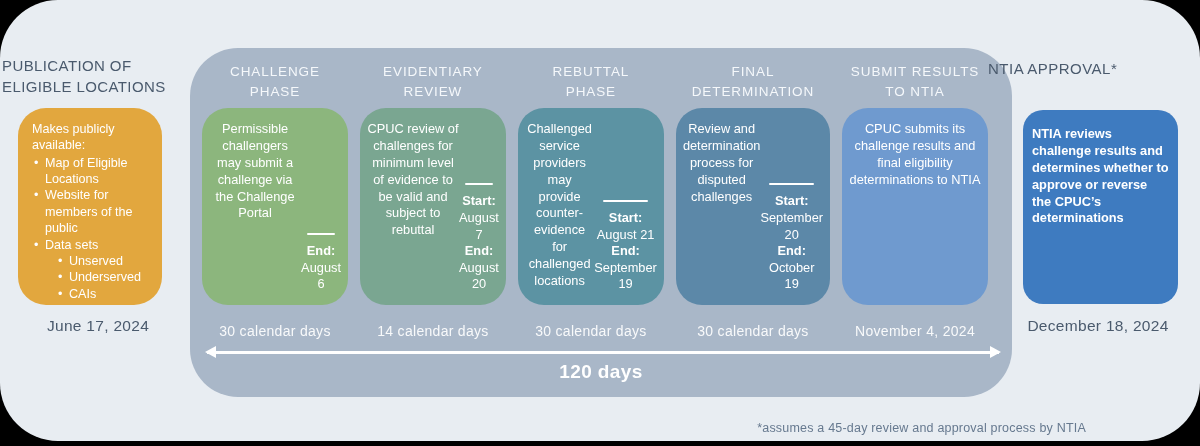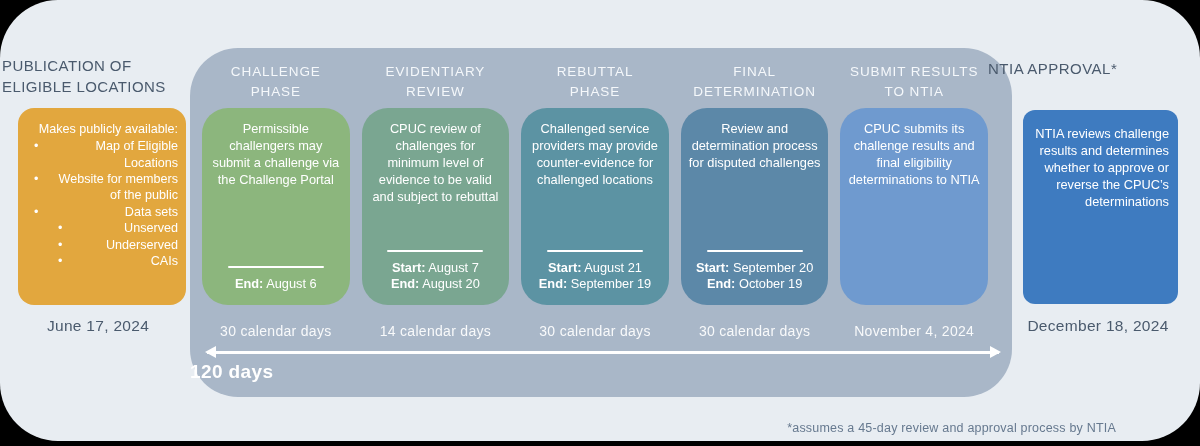--- a/index.html
+++ b/index.html
@@ -7,23 +7,23 @@
   .canvas { position:relative; width:1200px; height:446px; background:#000; overflow:hidden; }
   .page-bg { position:absolute; left:0; top:0; width:1200px; height:441px; border-radius:58px; }
 
   
   .pub-header {
     position:absolute; left:2px; top:56px; width:190px;
     text-align:left; color:#4A5A6D; font-size:15px; line-height:1.38;
     letter-spacing:0.4px; white-space:pre-line; font-weight:500;
   }
   .pub-box {
-    position:absolute; left:18px; top:108px; width:168px; height:197px;
-    border-radius:16px; box-sizing:border-box; padding:13px 8px 8px 14px;
-    color:#fff; font-size:12.6px; line-height:1.3;text-align:right;
+    position:absolute; left:18px; top:108px; width:144px; height:197px;
+    border-radius:28px; box-sizing:border-box; padding:13px 8px 8px 14px;
+    color:#fff; font-size:12.6px; line-height:1.3;
   }
   .pub-intro { margin-bottom:1px; }
   .pub-list { list-style:none; margin:0; padding:0 0 0 2px; }
   .pub-list li { position:relative; padding-left:11px; }
   .pub-list li::before { content:"\2022"; position:absolute; left:0; }
   .pub-list.sub { padding-left:26px; }
   .pub-date {
     position:absolute; left:0; top:317px; width:196px; text-align:center;
     color:#4A5A6D; font-size:15.5px; letter-spacing:0.3px;
   }
@@ -39,61 +39,61 @@
   }
   .col { text-align:center; }
   .ph-header {
     height:44px; display:flex; align-items:center; justify-content:center;
     color:#F5F8FB; font-size:13.5px; letter-spacing:0.9px; line-height:1.45;
     white-space:pre-line; margin-bottom:4px;
   }
   .ph-box {
     height:197px; border-radius:26px; box-sizing:border-box;
     padding:13px 7px 12px; color:#fff; font-size:12.8px; line-height:1.32;
-    display:flex; flex-direction:column;
+    display:flex; 
   }
   .ph-dates { margin-top:auto; }
   .divider { height:2px; width:72%; margin:0 auto 8px; background:#fff; border-radius:1px; }
   .date-line { font-size:12.8px; line-height:1.3; }
   .b { font-weight:bold; }
   .ph-below { margin-top:18px; color:rgba(255,255,255,0.92); font-size:14px; letter-spacing:0.3px; }
 
   .arrow { position:absolute; left:17px; right:13px; top:303px; height:3px; background:#fff; }
   .arrow::before {
     content:""; position:absolute; left:-2px; top:-5px; width:0; height:0;
     border-top:6.5px solid transparent; border-bottom:6.5px solid transparent;
     border-right:11px solid #fff;
   }
   .arrow::after {
     content:""; position:absolute; right:-2px; top:-5px; width:0; height:0;
     border-top:6.5px solid transparent; border-bottom:6.5px solid transparent;
     border-left:11px solid #fff;
   }
   .arrow-label {
-    position:absolute; left:0; top:313px; width:100%; text-align:left;
+    position:absolute; left:0; top:313px; width:100%; text-align:center;
     color:#fff; font-size:19px; font-weight:bold; letter-spacing:0.4px;
   }
 
   
   .ntia-header {
     position:absolute; left:988px; top:60px; width:188px; text-align:left;
     color:#4A5A6D; font-size:15px; letter-spacing:0.5px; font-weight:500;
   }
   .ntia-box {
     position:absolute; left:1023px; top:110px; width:155px; height:194px;
-    border-radius:12px; box-sizing:border-box; padding:16px 9px;
-    color:#fff; font-size:12.8px; line-height:1.32; text-align:right;
+    border-radius:20px; box-sizing:border-box; padding:16px 9px;
+    color:#fff; font-size:12.8px; line-height:1.32; text-align:left;font-weight:bold;
   }
   .ntia-date {
     position:absolute; left:1012px; top:317px; width:172px; text-align:center;
     color:#4A5A6D; font-size:15.5px; letter-spacing:0.3px;
   }
 
   .footnote {
-    position:absolute; right:84px; top:421px;
+    position:absolute; right:114px; top:421px;
     color:#66798F; font-size:12.5px; letter-spacing:0.2px;
   }
 </style>
 </head>
 <body>
 
 <div class="canvas">
   <div class="page-bg" style="background: rgb(232, 237, 242);"></div>
 
   <div class="pub-header">PUBLICATION OF

